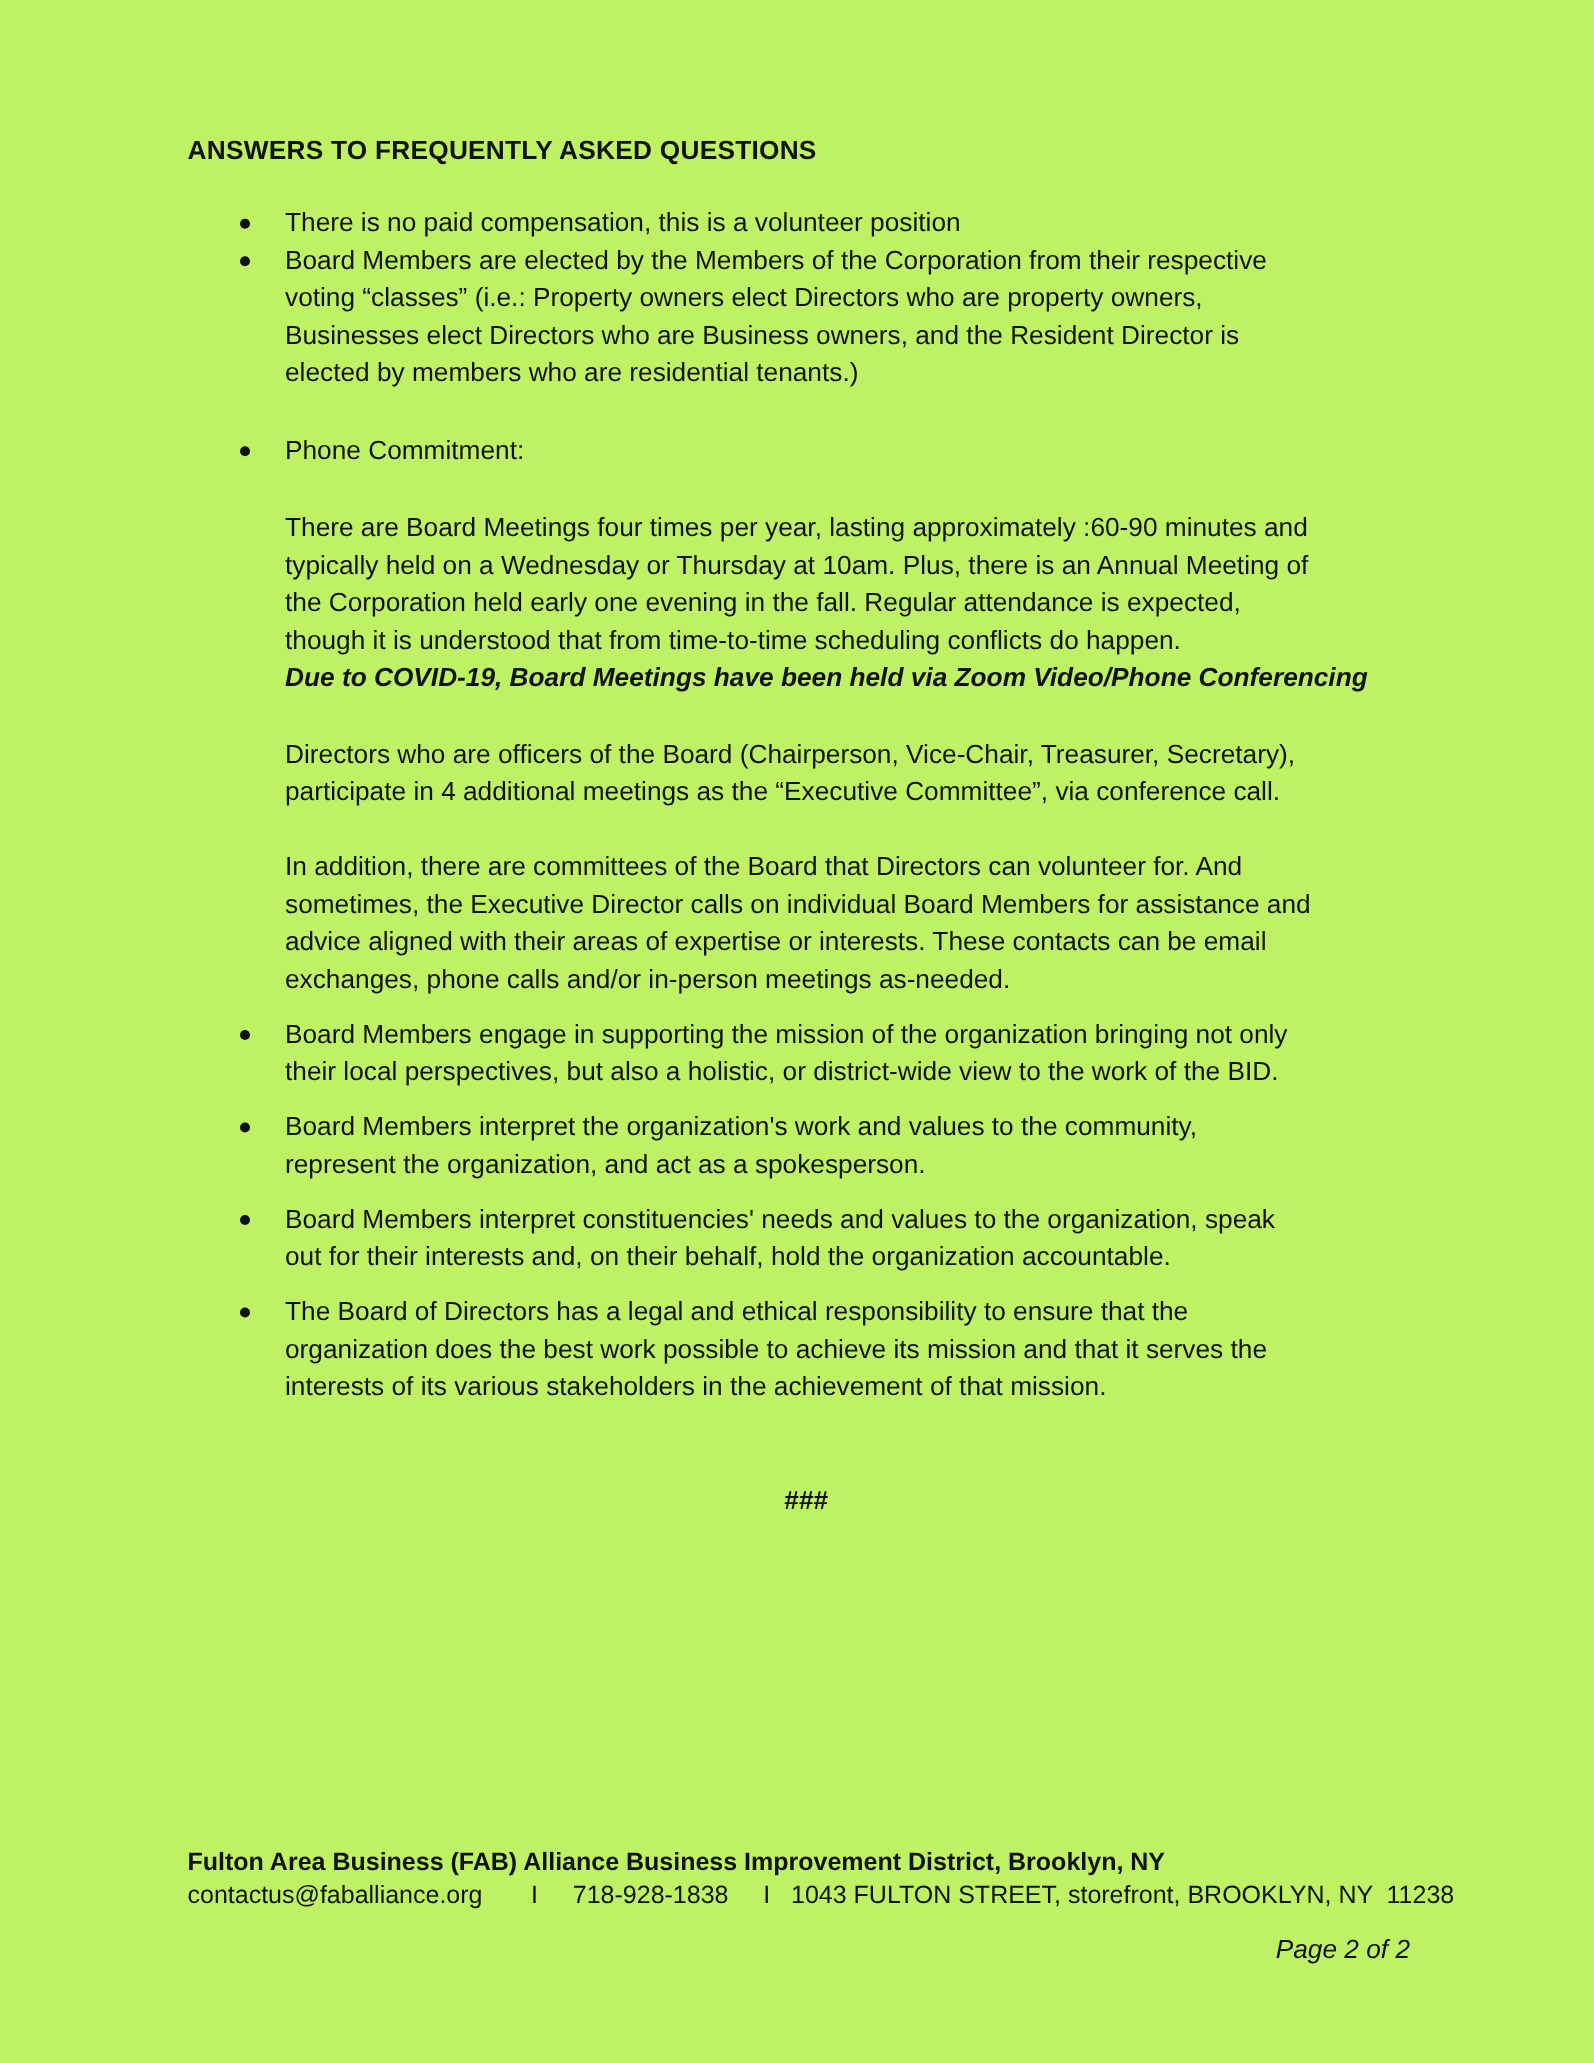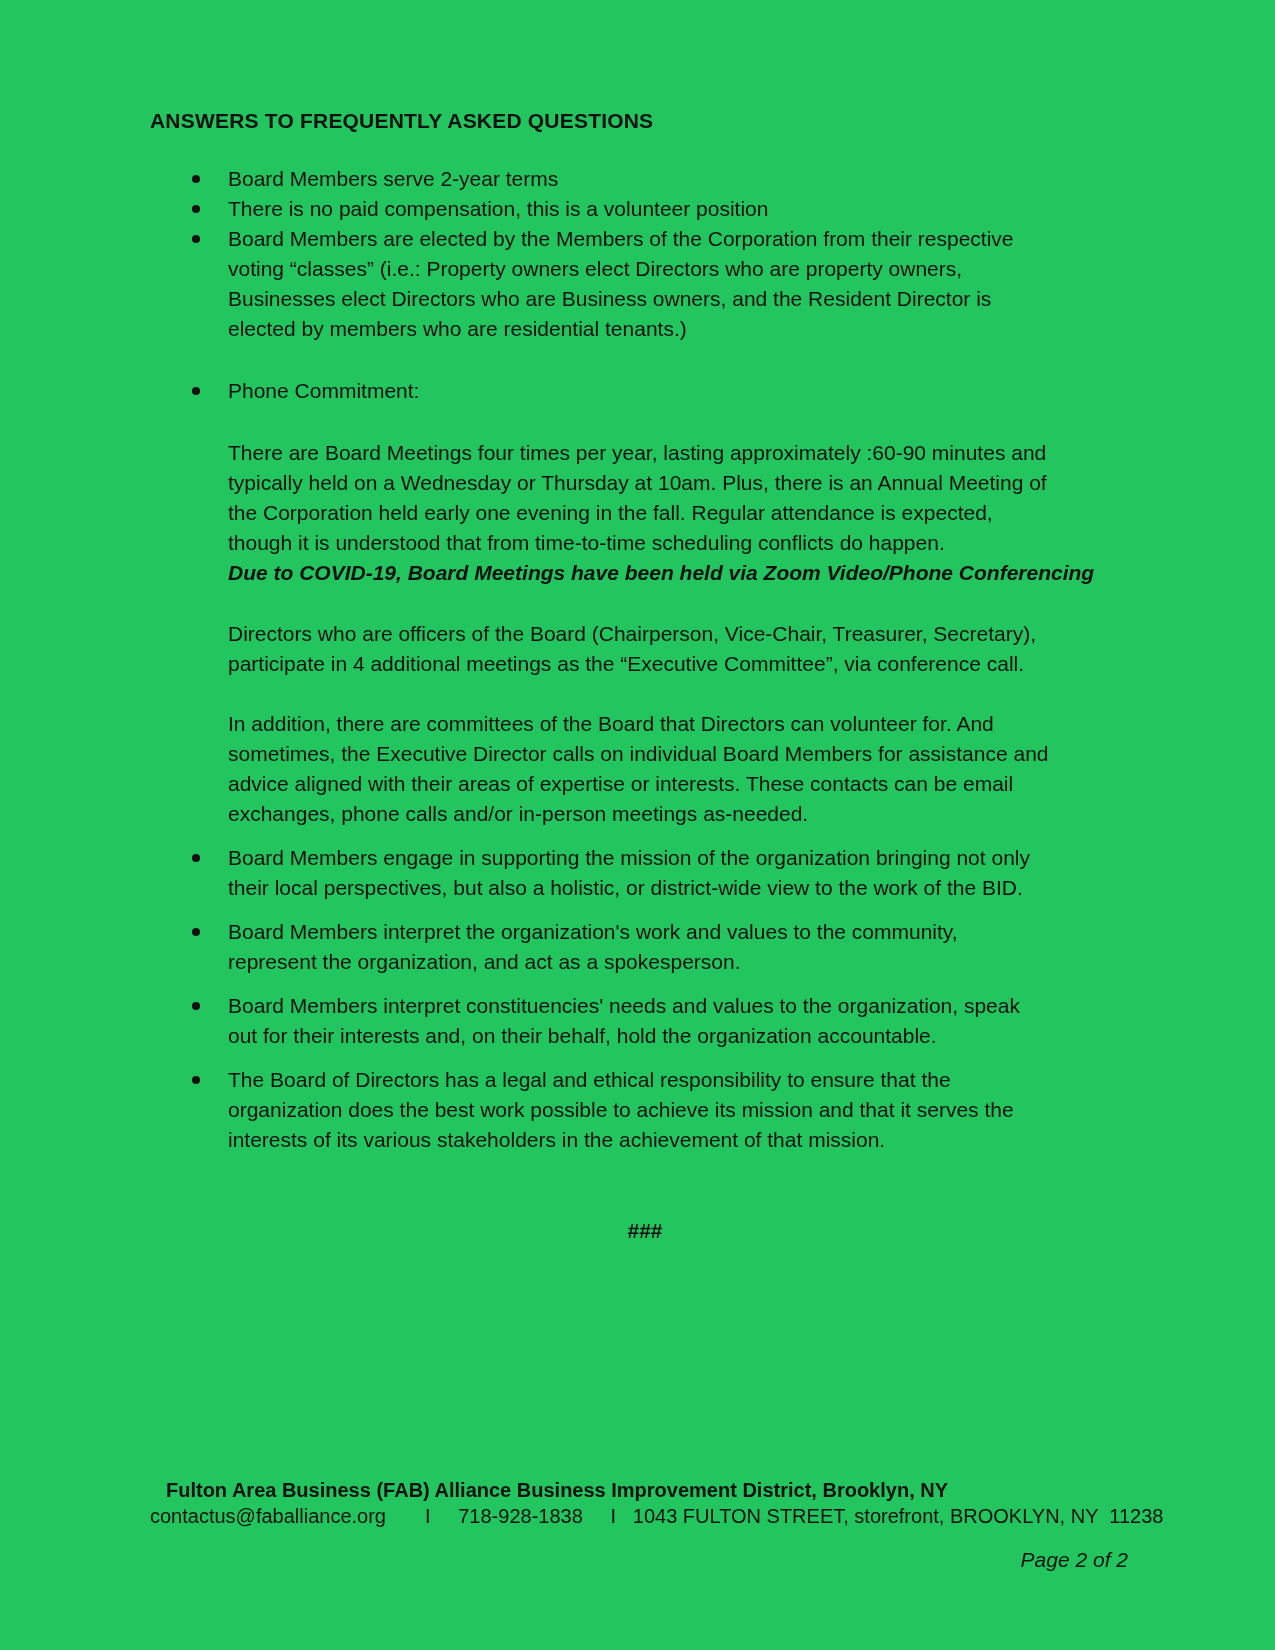--- a/index.html
+++ b/index.html
@@ -4,21 +4,21 @@
 <style>
   html, body {
     margin: 0;
     padding: 0;
     background: #ffffff;
   }
   .page {
     position: relative;
     width: 1275px;
     height: 1650px;
-    background: #22c55e;
+    background: #bef264;
     font-family: "Liberation Sans", "DejaVu Sans", sans-serif;
     color: #111111;
     overflow: hidden;
   }
   .content {
     position: absolute;
     left: 150px;
     top: 0;
     width: 990px;
     font-size: 21px;
@@ -67,21 +67,20 @@
   .footer {
     position: absolute;
     left: 150px;
     top: 1479px;
     width: 990px;
   }
   .footer-org {
     font-size: 20px;
     line-height: 23px;
     font-weight: 700;
-    margin-left: 16px;
   }
   .footer-contact {
     margin-top: 3px;
     font-size: 20px;
     line-height: 23px;
     white-space: pre;
   }
   .page-num {
     position: absolute;
     top: 1545px;
@@ -93,24 +92,20 @@
 </style>
 </head>
 <body>
 
 <div class="page">
   <div class="content">
 
     <h1 class="doc-heading">ANSWERS TO FREQUENTLY ASKED QUESTIONS</h1>
 
     <div class="bullet-list">
-      <div class="li">
-        <span class="dot"></span>
-        <div class="li-text">Board Members serve 2-year terms</div>
-      </div>
       <div class="li">
         <span class="dot"></span>
         <div class="li-text">There is no paid compensation, this is a volunteer position</div>
       </div>
       <div class="li">
         <span class="dot"></span>
         <div class="li-text">Board Members are elected by the Members of the Corporation from their respective
 voting “classes” (i.e.: Property owners elect Directors who are property owners,
 Businesses elect Directors who are Business owners, and the Resident Director is
 elected by members who are residential tenants.)</div>

